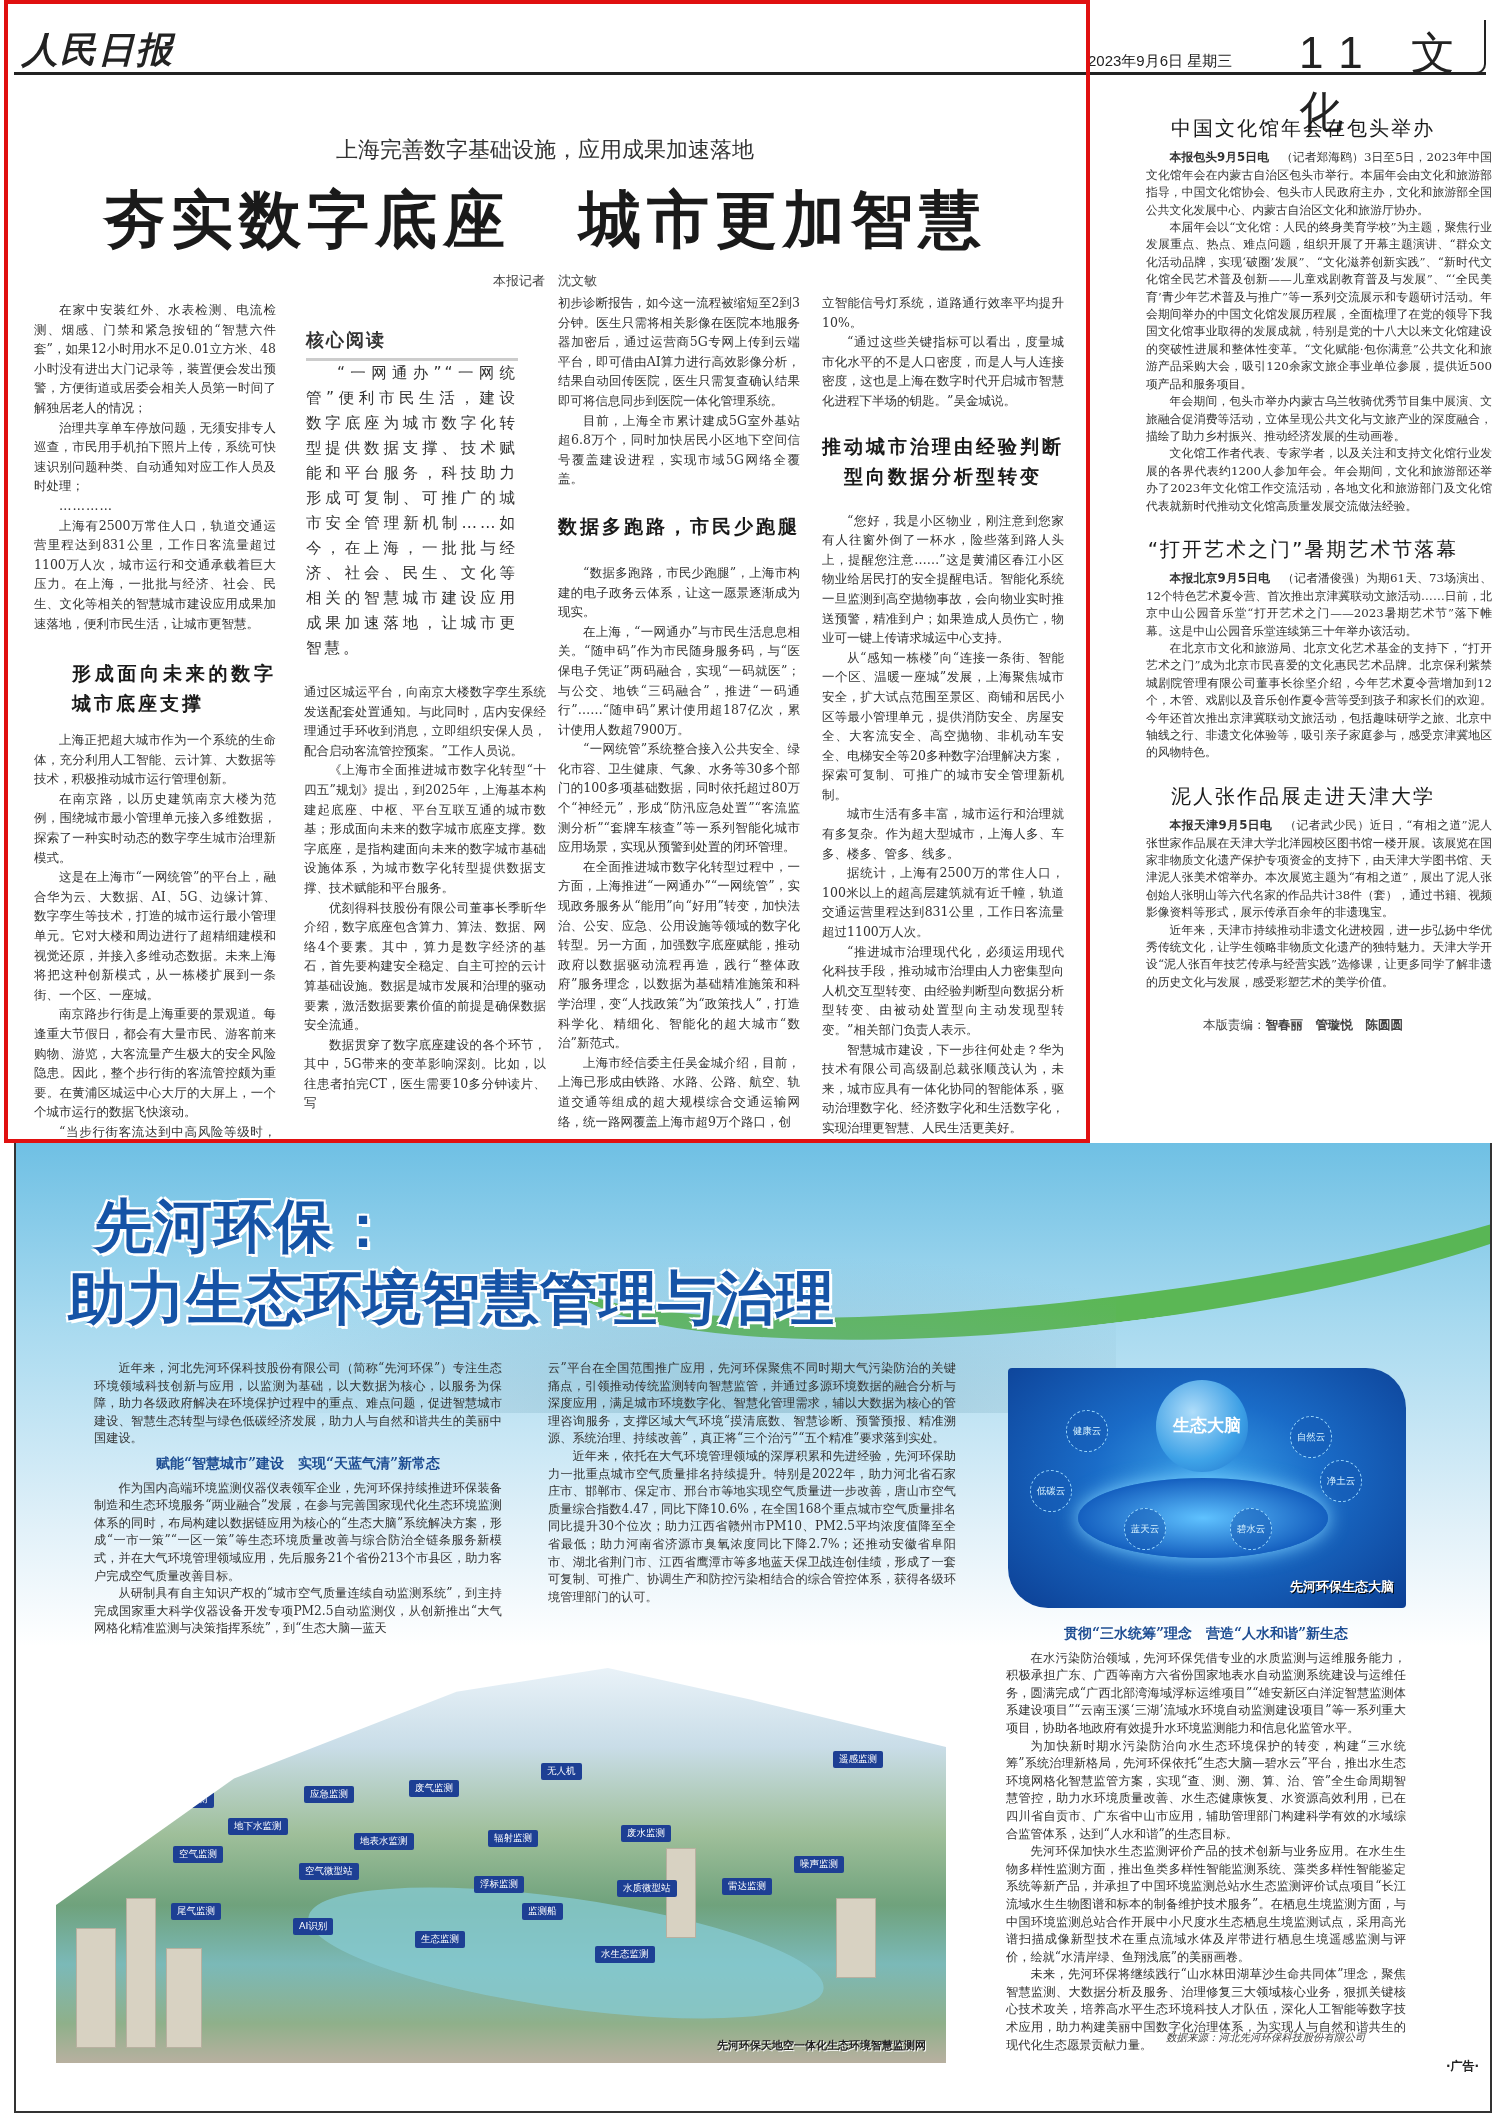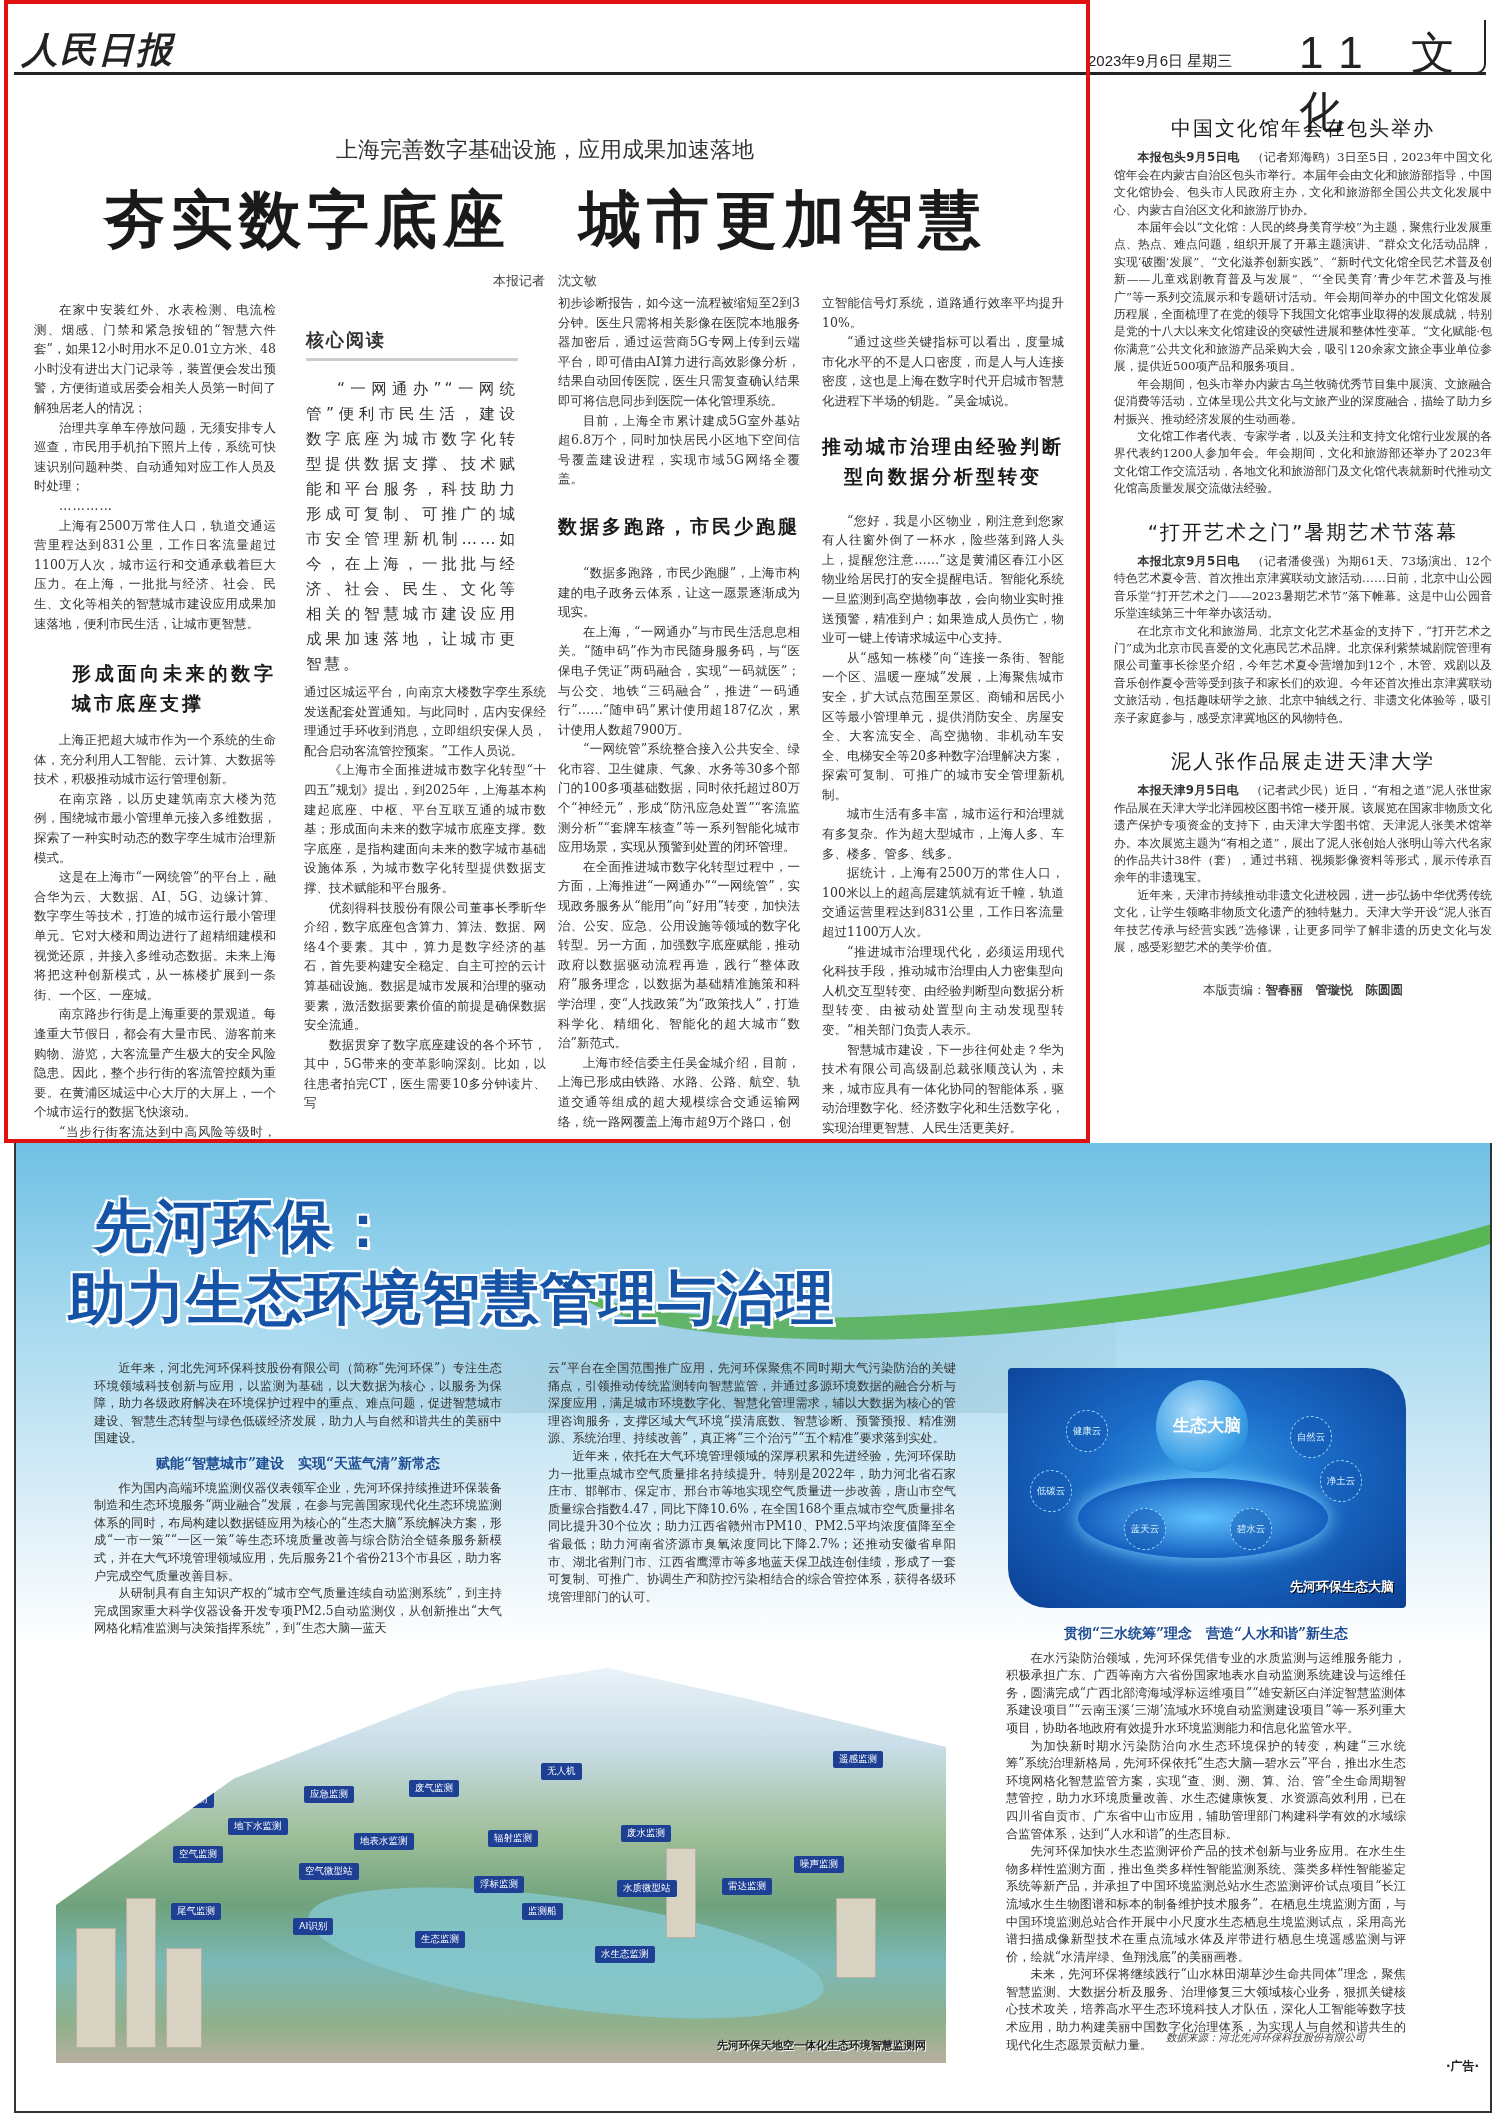--- a/index.html
+++ b/index.html
@@ -13,27 +13,27 @@
 
   .redbox { position: absolute; left: 4px; top: 0; width: 1086px; height: 1143px; border: 4px solid #e01010; }
   .kicker { position: absolute; left: 0; width: 1090px; top: 135px; text-align: center; font-family: "DejaVu Sans", sans-serif; font-size: 22px; color: #333; }
   .headline { position: absolute; left: 0; width: 1090px; top: 178px; text-align: center; font-family: "DejaVu Sans", sans-serif; font-weight: bold; font-size: 62px; letter-spacing: 6px; color: #1a1a1a; }
   .byline { position: absolute; left: 0; width: 1090px; top: 272px; text-align: center; font-size: 13px; color: #444; }
 
   .col { position: absolute; font-size: 12.5px; line-height: 19.6px; text-align: justify; color: #333; }
   .col p { text-indent: 2em; }
   .col .dots { text-indent: 2em; letter-spacing: 1px; }
   .subhead { font-family: "DejaVu Sans", sans-serif; font-weight: bold; font-size: 19px; line-height: 30px; letter-spacing: 3px; color: #1a1a1a; margin: 25px 0 12px; }
-  .core-title { font-family: "DejaVu Sans", sans-serif; font-weight: bold; font-size: 18px; letter-spacing: 2px; padding-bottom: 8px; border-bottom: 3px solid #ccc; margin-bottom: 16px; }
+  .core-title { font-family: "DejaVu Sans", sans-serif; font-weight: bold; font-size: 18px; letter-spacing: 2px; padding-bottom: 8px; border-bottom: 3px solid #ccc; }
   .core-text { font-family: "DejaVu Sans", sans-serif; font-size: 15.5px; line-height: 25px; letter-spacing: 3px; text-indent: 2em; text-align: justify; color: #333; }
 
   .rightcol { position: absolute; left: 1114px; top: 120px; width: 378px; }
   .rightcol h2 { font-family: "DejaVu Sans", sans-serif; font-weight: normal; font-size: 20px; letter-spacing: 2px; text-align: center; margin-bottom: 12px; color: #1a1a1a; }
   .rightcol .art { font-size: 11.8px; line-height: 17.4px; text-align: justify; color: #333; margin-bottom: 26px; }
-  .rightcol .art p { text-indent: 2em; }
+  .rightcol .art p { text-indent: 2em; margin-left: 32px; }
   .rightcol .lead { font-family: "DejaVu Sans", sans-serif; font-weight: bold; }
   .editors { text-align: center; font-size: 12.5px; color: #444; margin-top: 8px; }
   .editors b { font-family: "DejaVu Sans", sans-serif; }
 
   .ad { position: absolute; left: 14px; top: 1143px; width: 1478px; height: 970px; border: 2px solid #333; border-top: none; overflow: hidden;
         background: linear-gradient(180deg, #6fc0e4 0%, #a6d9ef 18%, #e2f1f9 40%, #ffffff 52%, #ffffff 100%); }
   .ad .wave { position: absolute; left: 540px; top: -60px; width: 1100px; height: 240px; border-radius: 50%; border-bottom: 26px solid #54b445; transform: rotate(-7deg); opacity: .9; }
   .ad .mountain { position: absolute; left: 200px; top: 110px; width: 900px; height: 160px; background: radial-gradient(ellipse at 60% 100%, rgba(120,170,190,.45), rgba(255,255,255,0) 70%); }
   .ad-title1 { position: absolute; left: 78px; top: 45px; font-family: "DejaVu Sans", sans-serif; font-weight: bold; font-size: 58px; color: #1553a6; text-shadow: 3px 3px 0 #fff, -2px -2px 0 #fff, 2px -2px 0 #fff, -2px 2px 0 #fff; letter-spacing: 2px; }
   .ad-title2 { position: absolute; left: 52px; top: 117px; font-family: "DejaVu Sans", sans-serif; font-weight: bold; font-size: 58px; color: #1553a6; text-shadow: 3px 3px 0 #fff, -2px -2px 0 #fff, 2px -2px 0 #fff, -2px 2px 0 #fff; letter-spacing: 1px; }

